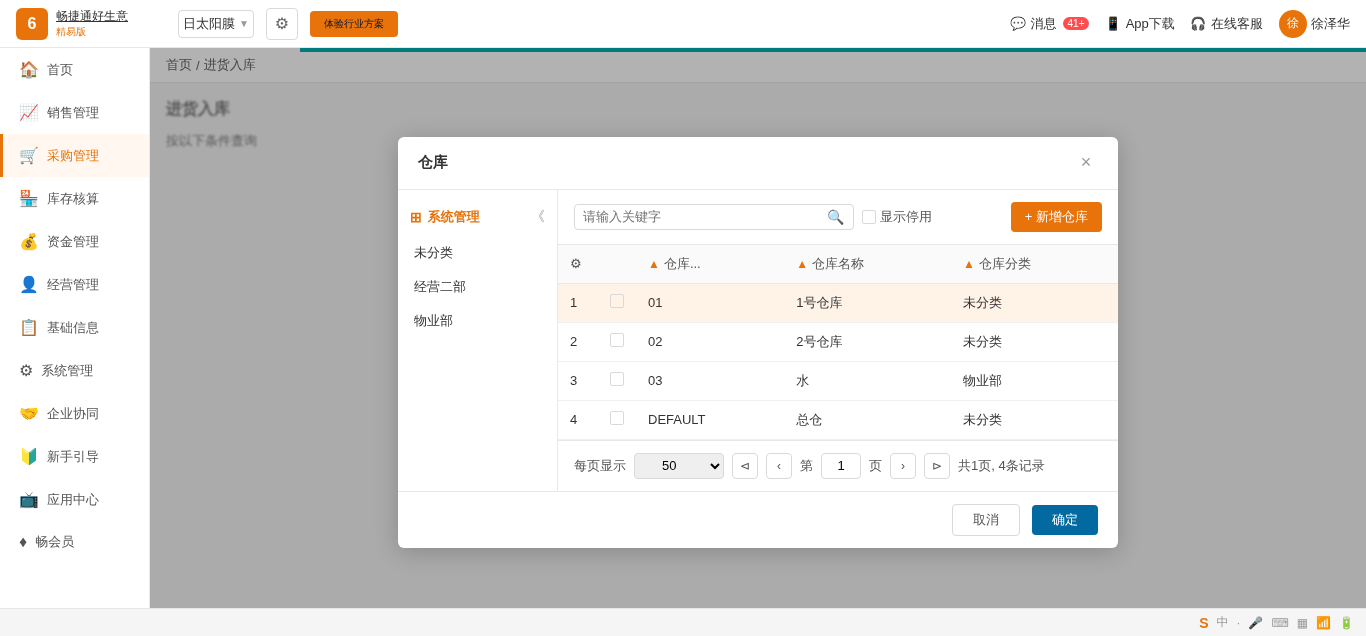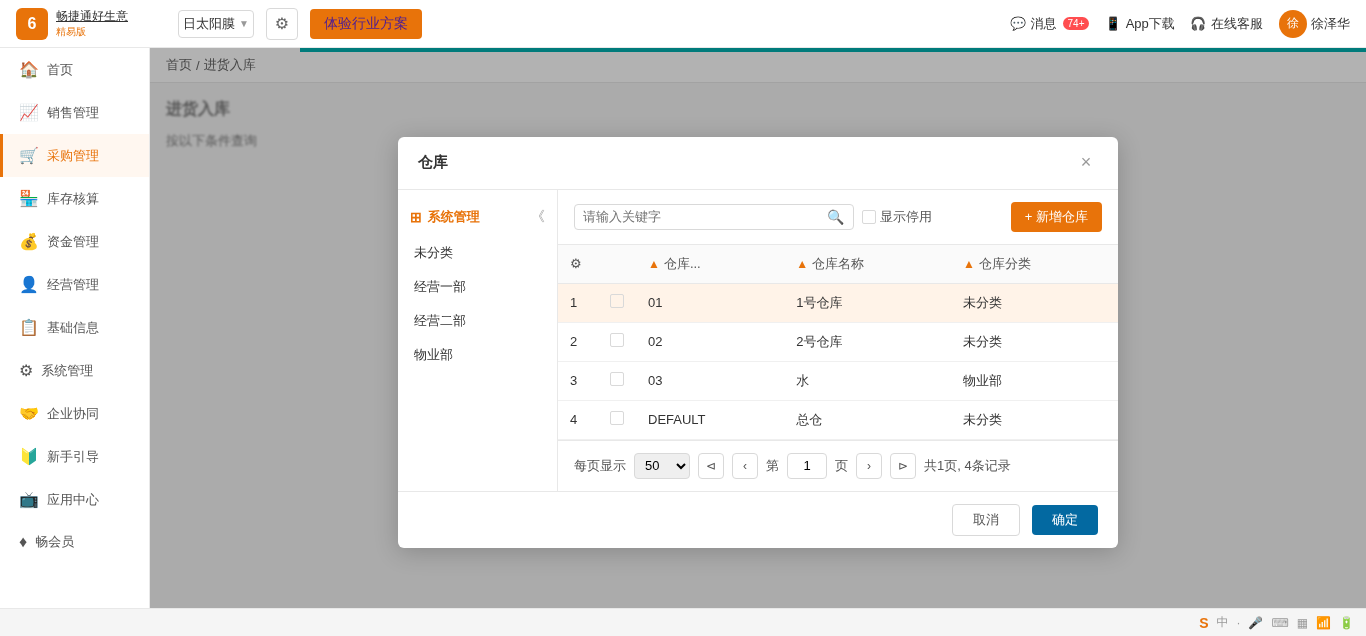--- a/index.html
+++ b/index.html
@@ -40,23 +40,23 @@
     }
     .chevron-down { font-size: 10px; color: #999; }
 
     .gear-btn {
       width: 32px; height: 32px;
       border: 1px solid #d9d9d9; border-radius: 4px;
       display: flex; align-items: center; justify-content: center;
       cursor: pointer; color: #666; font-size: 16px;
     }
     .trial-btn {
-      background: #e8730a; color: #4c1d95;
+      background: #e8730a; color: #0f172a;
       border: none; border-radius: 4px;
-      padding: 6px 14px; cursor: pointer; font-size: 14px;
+      padding: 6px 14px; cursor: pointer; font-size: 10px;
     }
 
     .top-right {
       margin-left: auto;
       display: flex; align-items: center; gap: 16px;
     }
     .top-right-item {
       display: flex; align-items: center; gap: 4px;
       font-size: 13px; color: #333; cursor: pointer;
     }
@@ -257,21 +257,21 @@
       cursor: pointer; font-size: 12px; color: #555;
       background: #fff;
     }
     .page-input {
       width: 40px; height: 26px;
       border: 1px solid #d9d9d9; border-radius: 4px;
       text-align: center; font-size: 13px;
     }
     .per-page-select {
       border: 1px solid #d9d9d9; border-radius: 4px;
-      padding: 2px 6px; font-size: 13px; height: 26px;
+      padding: 2px 23px; font-size: 13px; height: 26px;
     }
 
     
     .modal-footer {
       display: flex; align-items: center; justify-content: flex-end;
       padding: 12px 20px;
       border-top: 1px solid #e8e8e8;
       gap: 12px;
     }
     .btn-cancel {
@@ -323,21 +323,21 @@
   <div class="gear-btn">
     <span>⚙</span>
   </div>
 
   <button class="trial-btn">体验行业方案</button>
 
   <div class="top-right">
     <div class="top-right-item">
       <span>💬</span>
       <span>消息</span>
-      <span class="badge">74+</span>
+      <span class="badge">41+</span>
     </div>
     <div class="top-right-item">
       <span>📱</span>
       <span>App下载</span>
     </div>
     <div class="top-right-item">
       <span>🎧</span>
       <span>在线客服</span>
     </div>
     <div class="top-right-item">
@@ -427,21 +427,20 @@
 
           <div class="cat-sidebar">
             <div class="cat-header">
               <div class="cat-title">
                 <span class="cat-grid-icon">⊞</span>
                 <span>系统管理</span>
               </div>
               <span class="cat-collapse">《</span>
             </div>
             <div class="cat-item">未分类</div>
-            <div class="cat-item">经营一部</div>
             <div class="cat-item">经营二部</div>
             <div class="cat-item">物业部</div>
           </div>
 
           <div class="table-area">
 
             <div class="table-toolbar">
               <div class="search-box">
                 <input type="text" placeholder="请输入关键字" style="">
                 <span class="search-icon">🔍</span>

